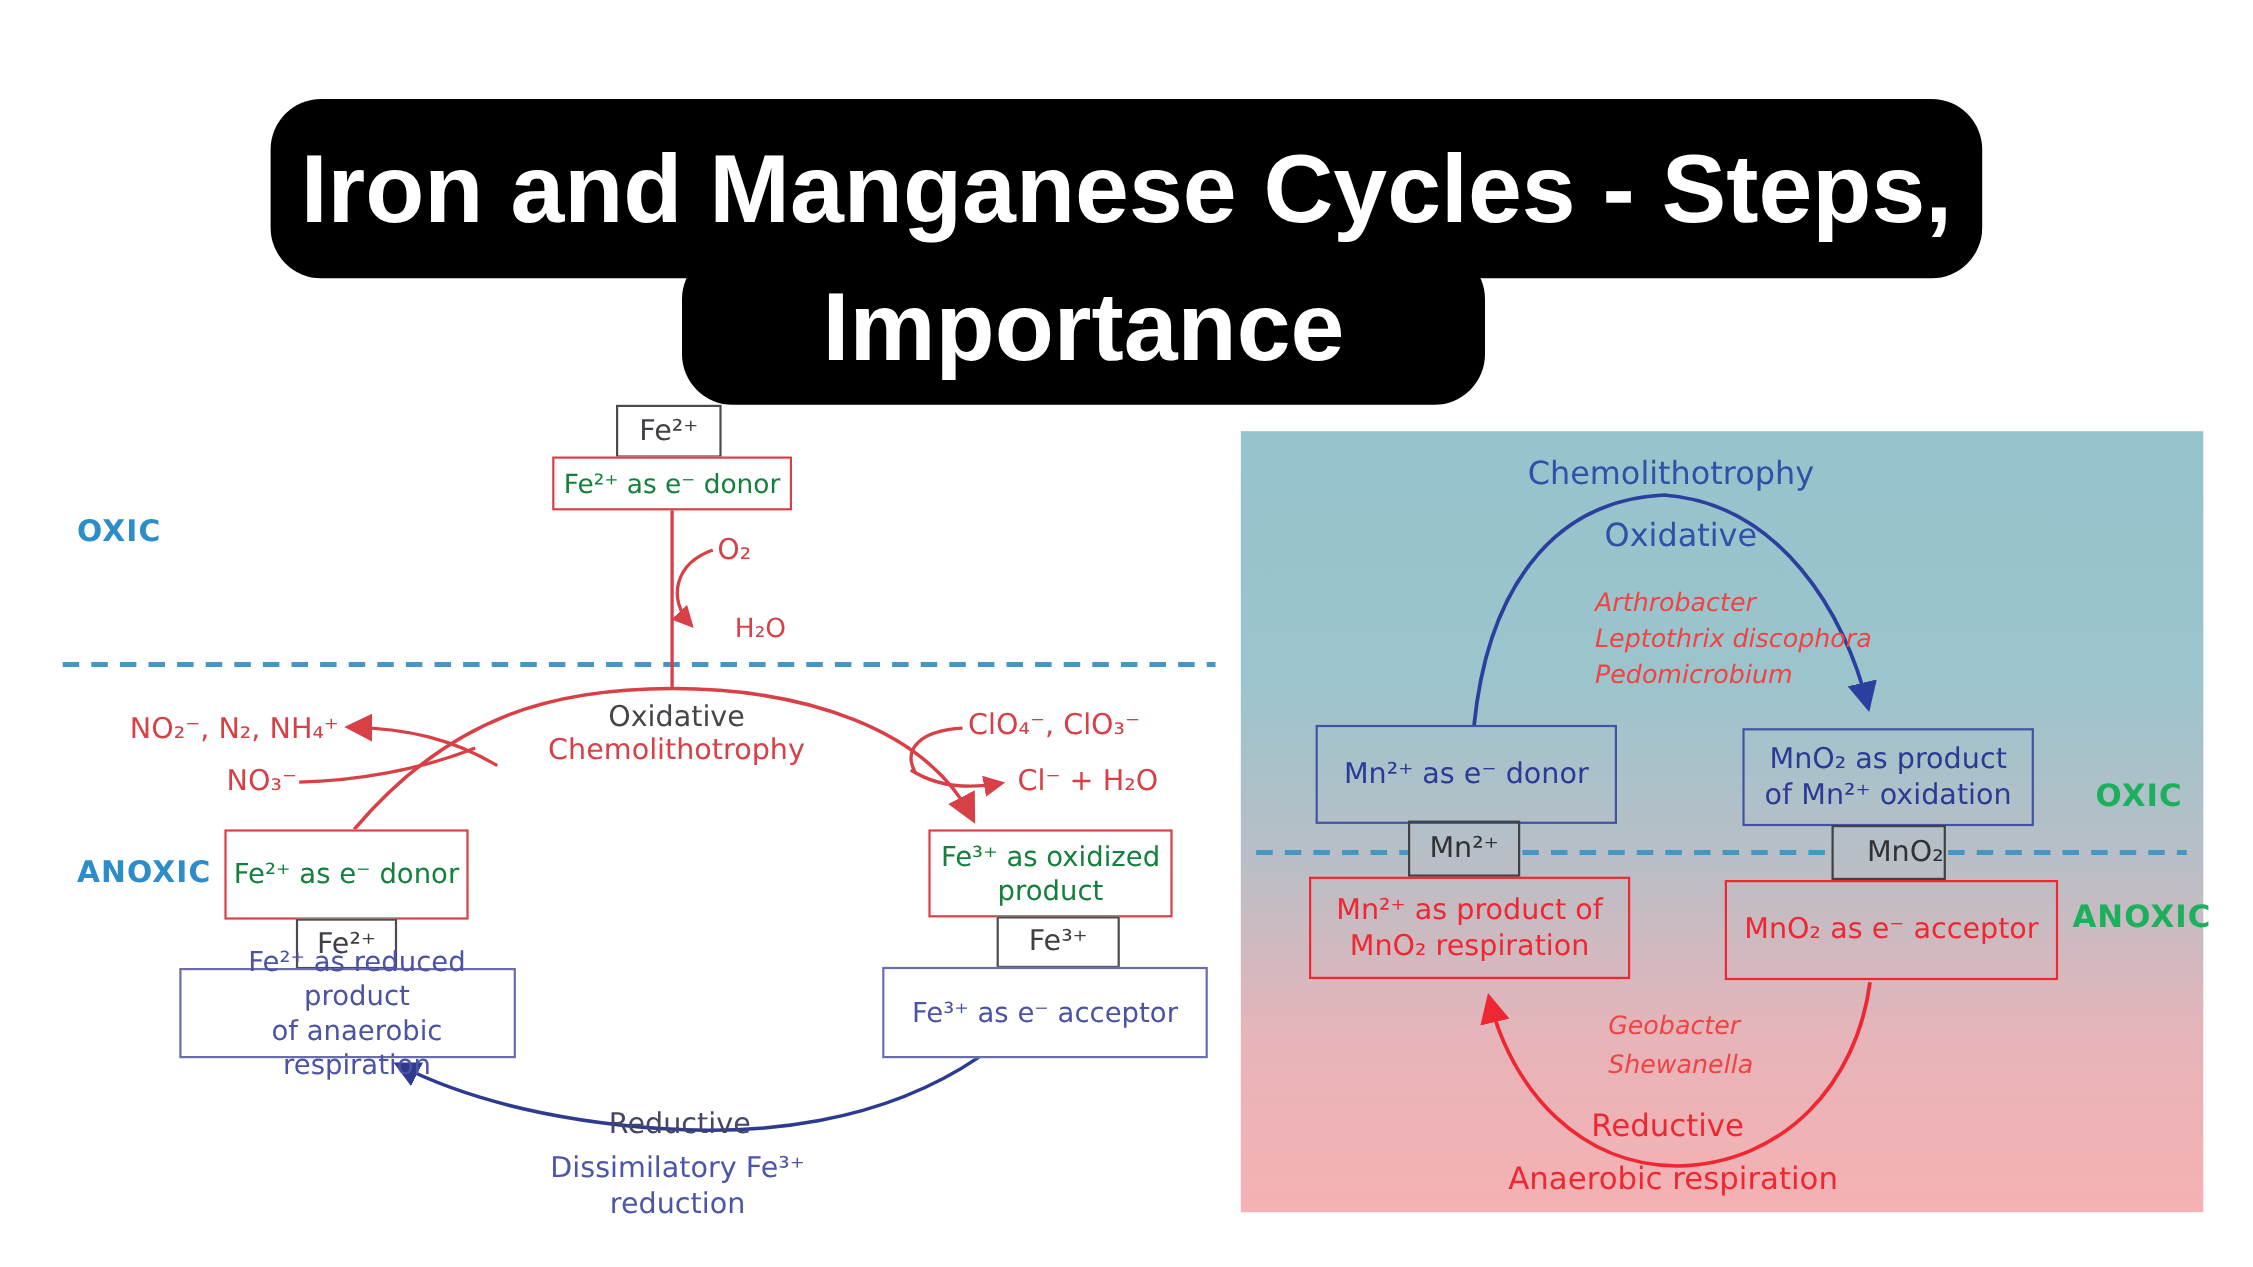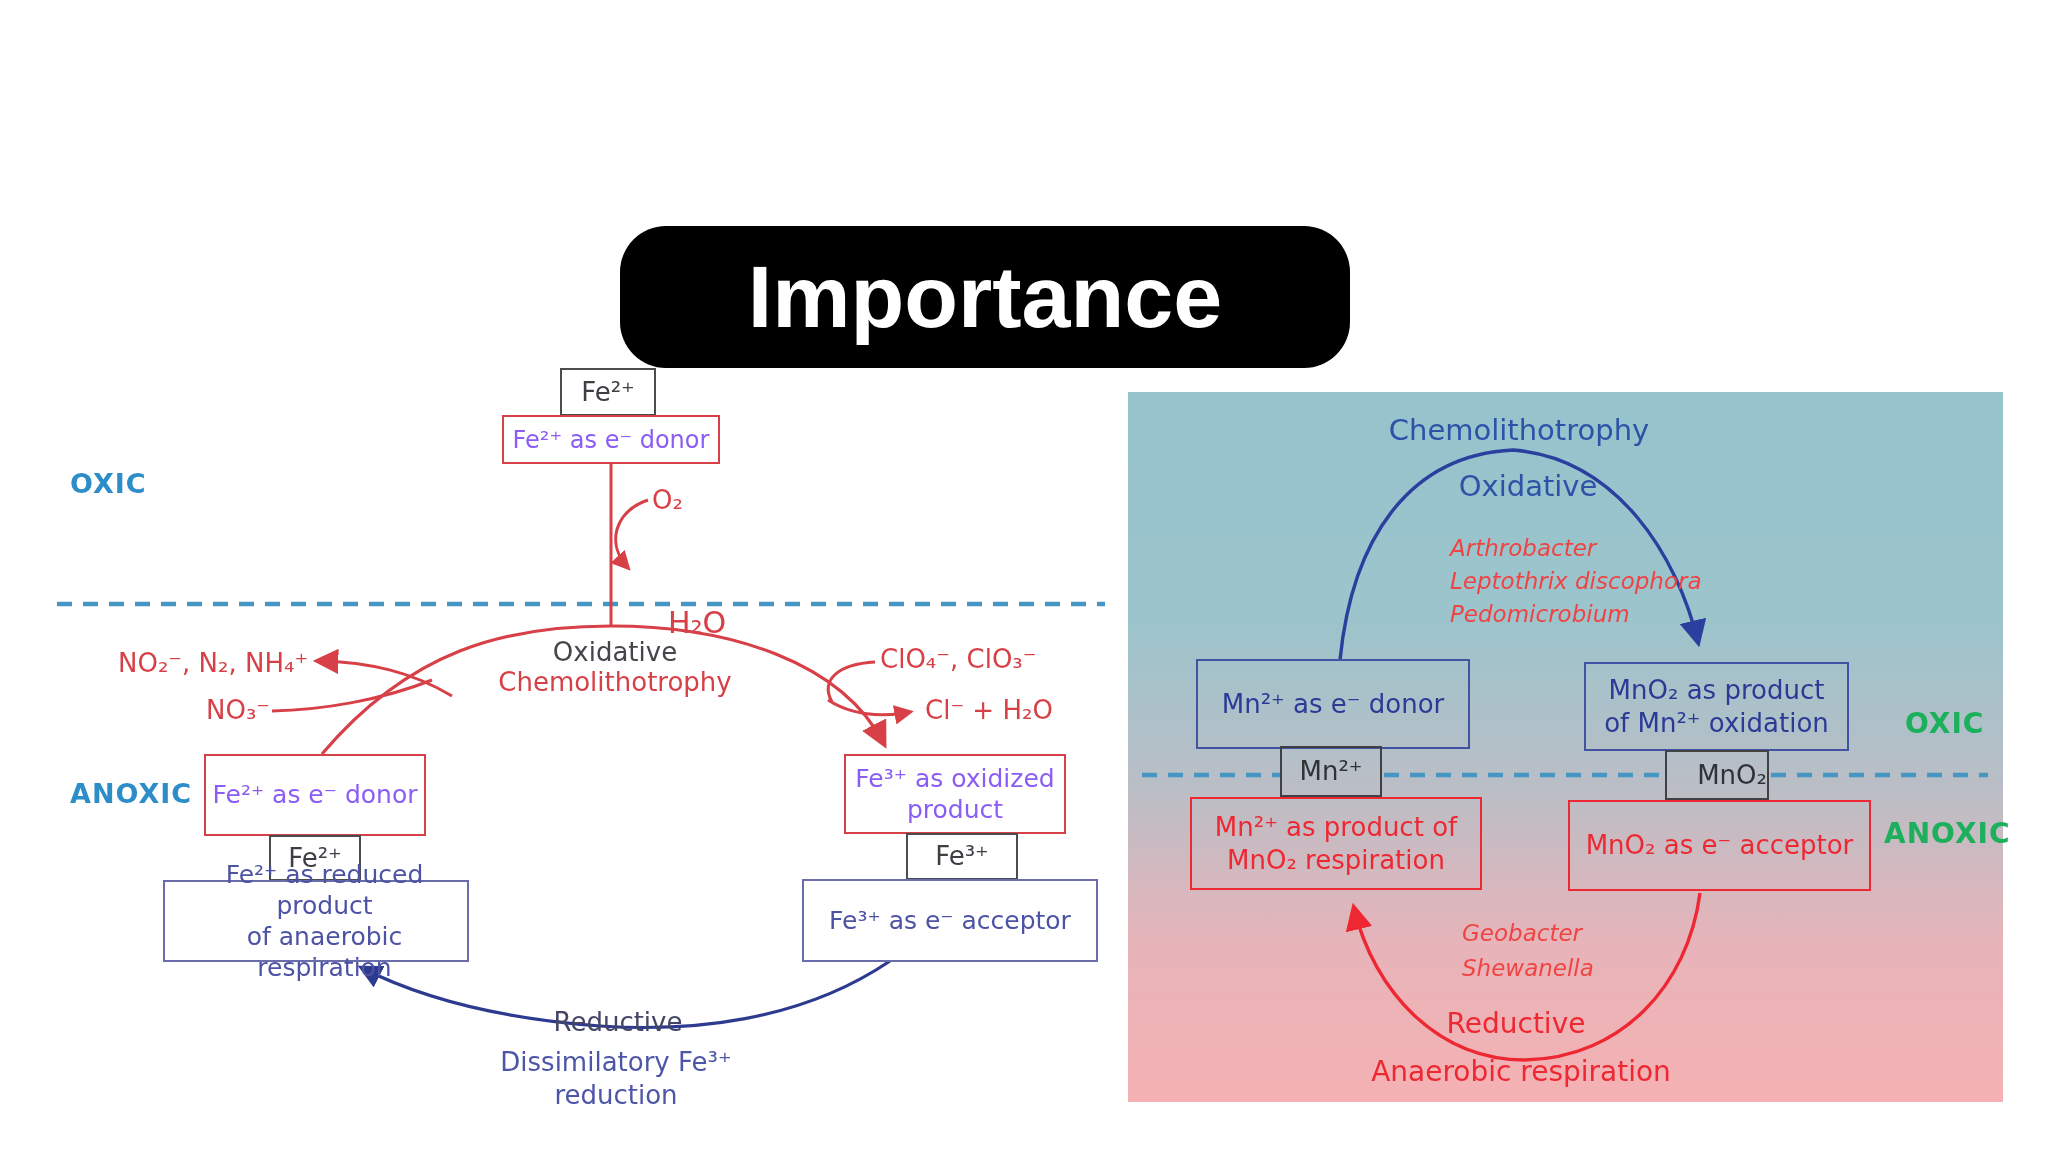--- a/index.html
+++ b/index.html
@@ -16,21 +16,21 @@
   }
   #title1{left:246px;top:90px;width:1556px;height:163px;border-radius:46px;font-size:88px;}
   #title2{left:620px;top:226px;width:730px;height:142px;border-radius:46px;font-size:88px;}
   
   .lbl{position:absolute;white-space:nowrap;line-height:1.15;}
   .ctr{transform:translateX(-50%);text-align:center;}
   .box{
     position:absolute;display:flex;flex-direction:column;align-items:center;justify-content:center;
     text-align:center;line-height:1.25;box-sizing:border-box;z-index:3;
   }
-  .box-red {border:2.5px solid #d84048;color:#8b5cf6;background:#fff;}
+  .box-red {border:2.5px solid #d84048;color:#15803d;background:#fff;}
   .box-gray{border:2.5px solid #4a4c50;color:#3d3f44;background:#fff;}
   .box-blue{border:2.5px solid #6a6cab;color:#4d53a4;background:#fff;}
   
   .box-navy-t{border:2.5px solid #4253a4;color:#2b3a96;background:transparent;}
   .box-red-t {border:2.5px solid #ee2832;color:#ee2832;background:transparent;}
   .box-gray-t{border:2.5px solid #3f4145;color:#303236;background:transparent;}
   .red{color:#d84048;}
   .charcoal{color:#44464b;}
   .slate{color:#434664;}
   .bluepurple{color:#4d55a8;}
@@ -44,20 +44,21 @@
     background:linear-gradient(180deg,#96c3cc 0%,#9cc4cc 32%,#b9bec6 55%,#e7b4b9 78%,#f5b1b3 100%);
   }
   #arrow-layer{position:absolute;left:0;top:0;z-index:2;pointer-events:none;}
   .z3{z-index:3;}
 </style>
 </head>
 <body>
 
 <div id="stage">
 
+  <div class="title-rect" id="title1">Iron and Manganese Cycles - Steps,</div>
   <div class="title-rect" id="title2">Importance</div>
 
   <div id="mn-panel"></div>
 
   <svg id="arrow-layer" width="2048" height="1152" viewBox="0 0 2048 1152">
     <defs>
       <marker id="mRed" viewBox="0 0 10 10" refX="8" refY="5" markerWidth="6.5" markerHeight="6.5" orient="auto">
         <path d="M0,0 L10,5 L0,10 Z" fill="#d84048"></path>
       </marker>
       <marker id="mRedBig" viewBox="0 0 10 10" refX="8" refY="5" markerWidth="8.5" markerHeight="8.5" orient="auto">
@@ -109,21 +110,21 @@
     <div class="lbl zone-blue z3" style="left:70px;top:778px;font-size:27px;">ANOXIC</div>
 
     <div class="box box-gray" style="left:560px;top:368px;width:96px;height:48px;font-size:26px;">
       <div>Fe²⁺</div>
     </div>
     <div class="box box-red" style="left:502px;top:415px;width:218px;height:49px;font-size:24px;">
       <div>Fe²⁺ as e⁻ donor</div>
     </div>
 
     <div class="lbl red z3" style="left:652px;top:486px;font-size:26px;">O₂</div>
-    <div class="lbl red z3" style="left:668px;top:558px;font-size:30px;margin-top:48px;">H₂O</div>
+    <div class="lbl red z3" style="left:668px;top:558px;font-size:24px;">H₂O</div>
 
     <div class="lbl charcoal ctr z3" style="left:615px;top:638px;font-size:26px;">Oxidative</div>
     <div class="lbl red ctr z3" style="left:615px;top:668px;font-size:26px;">Chemolithotrophy</div>
 
     <div class="lbl red z3" style="left:118px;top:649px;font-size:26px;">NO₂⁻, N₂, NH₄⁺</div>
     <div class="lbl red z3" style="left:206px;top:696px;font-size:26px;">NO₃⁻</div>
 
     <div class="lbl red z3" style="left:880px;top:645px;font-size:26px;">ClO₄⁻, ClO₃⁻</div>
     <div class="lbl red z3" style="left:925px;top:696px;font-size:26px;">Cl⁻ + H₂O</div>
 

